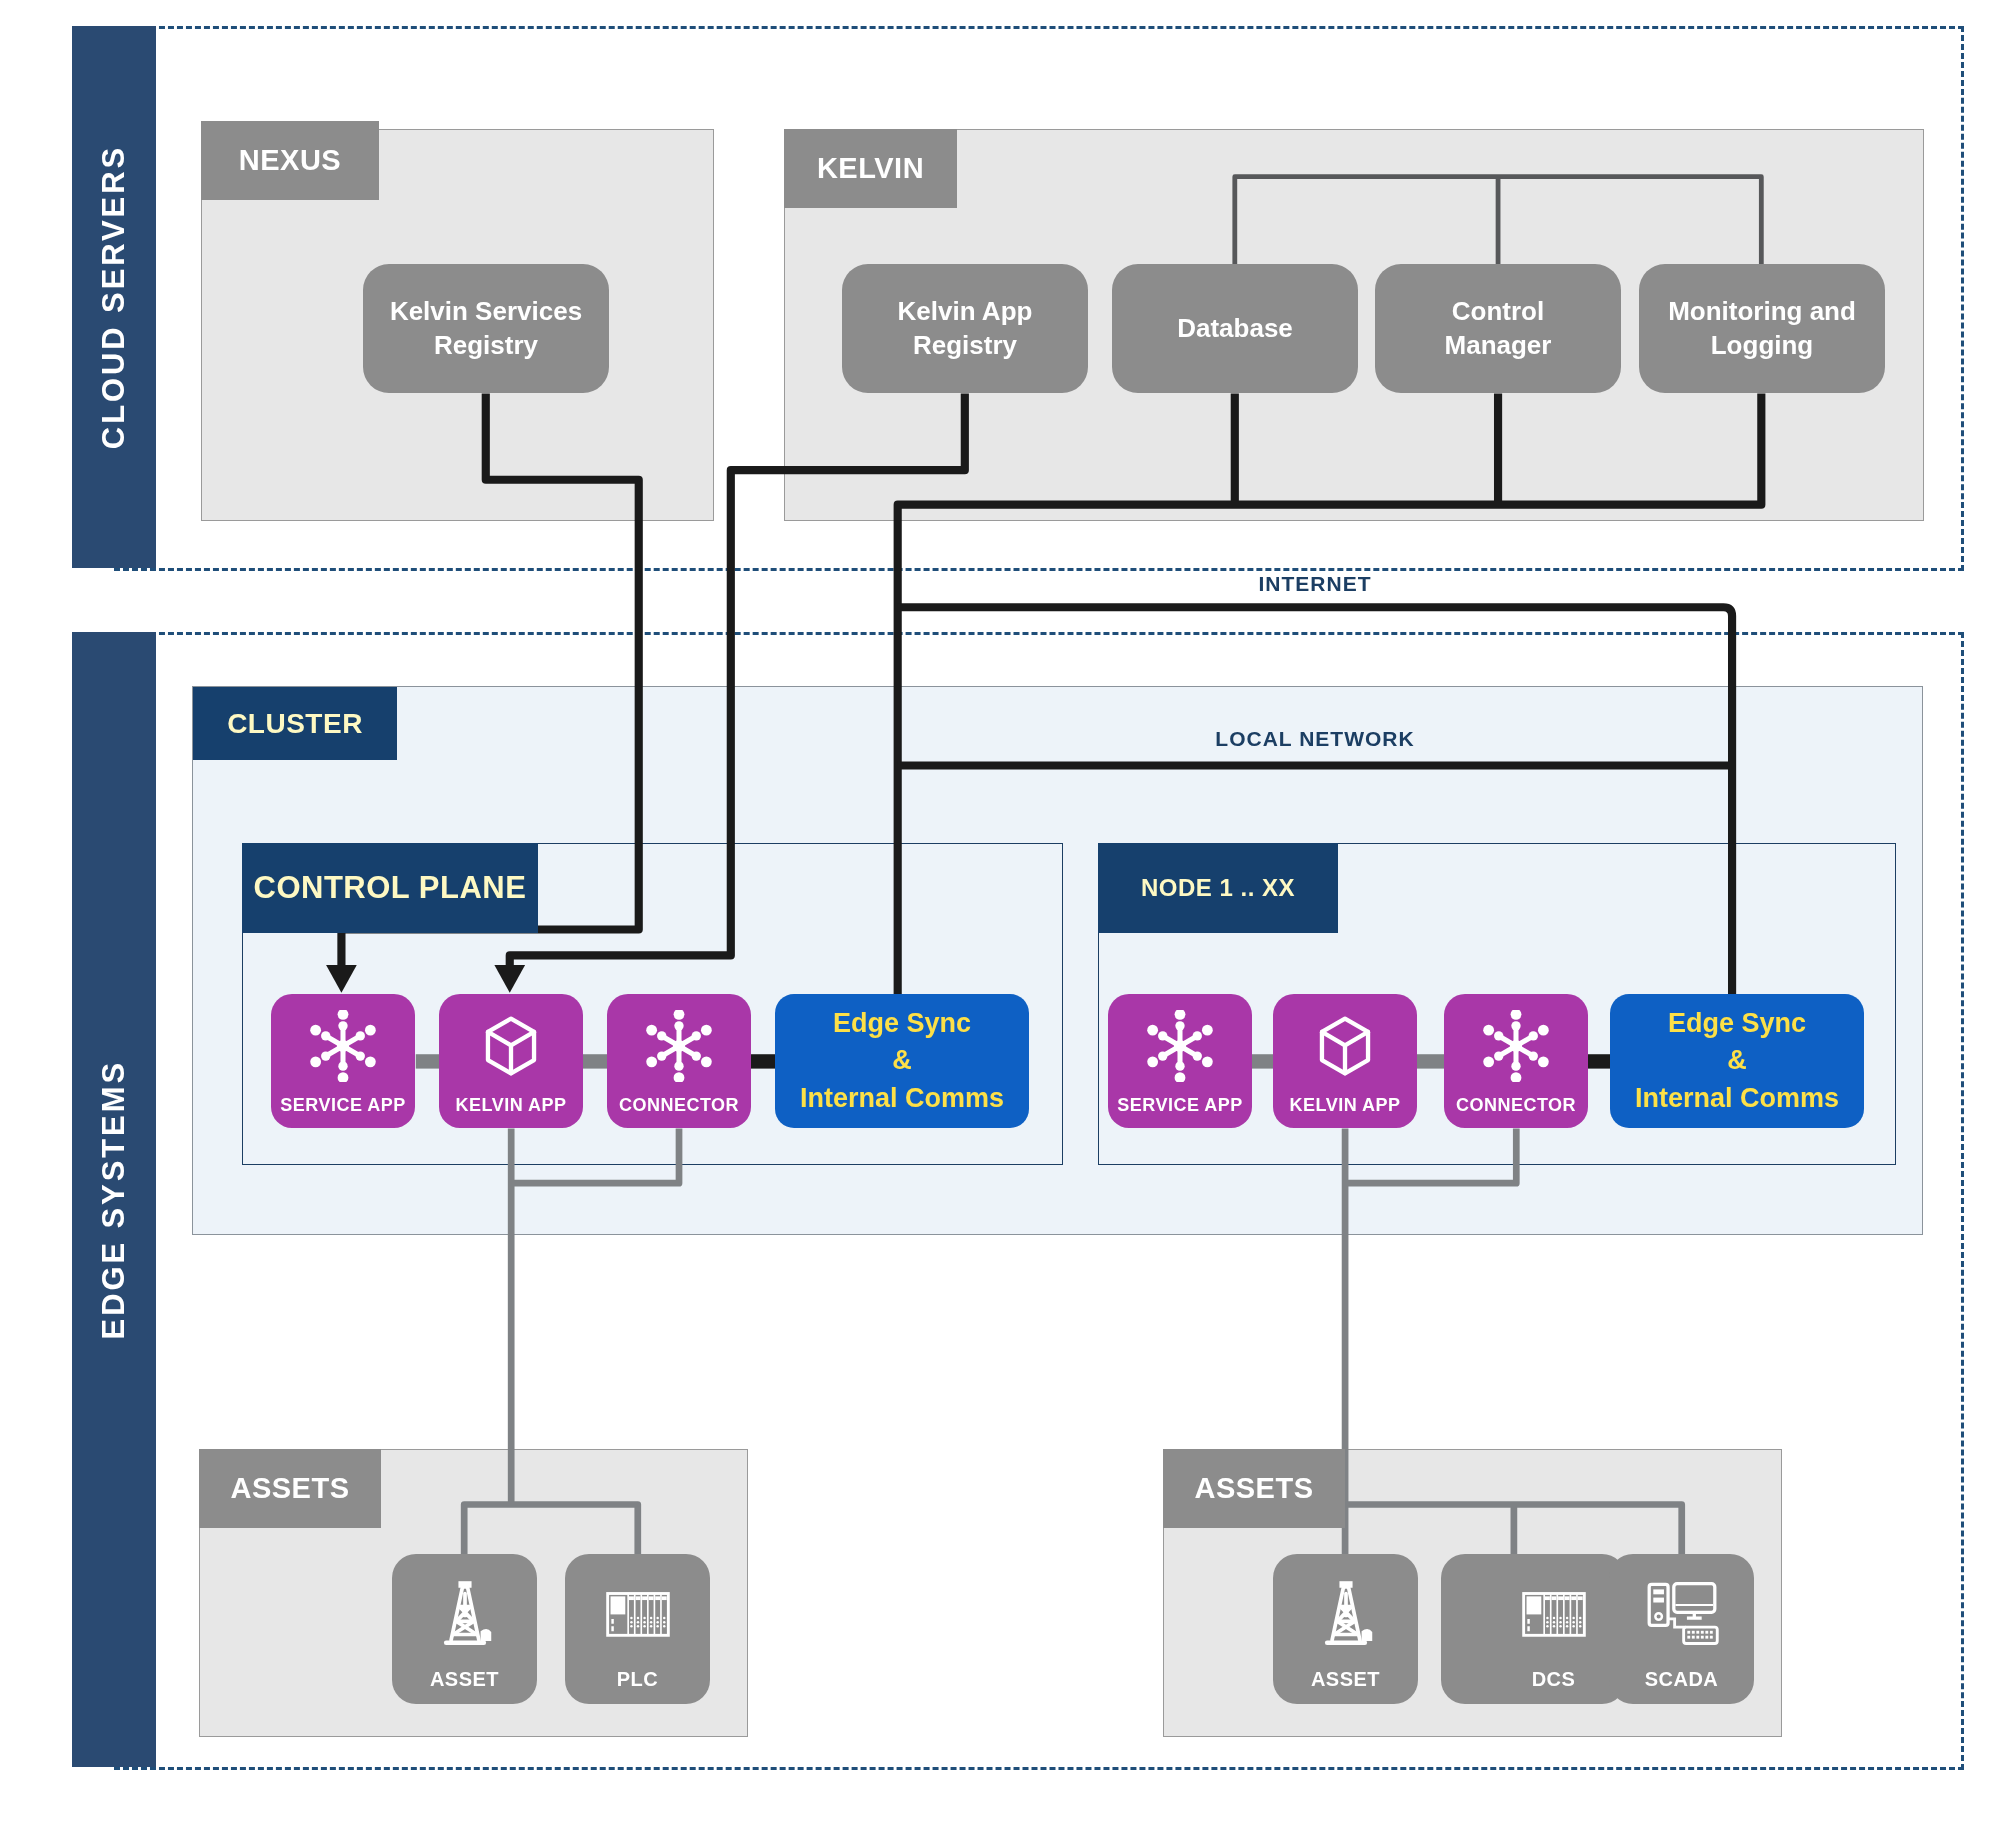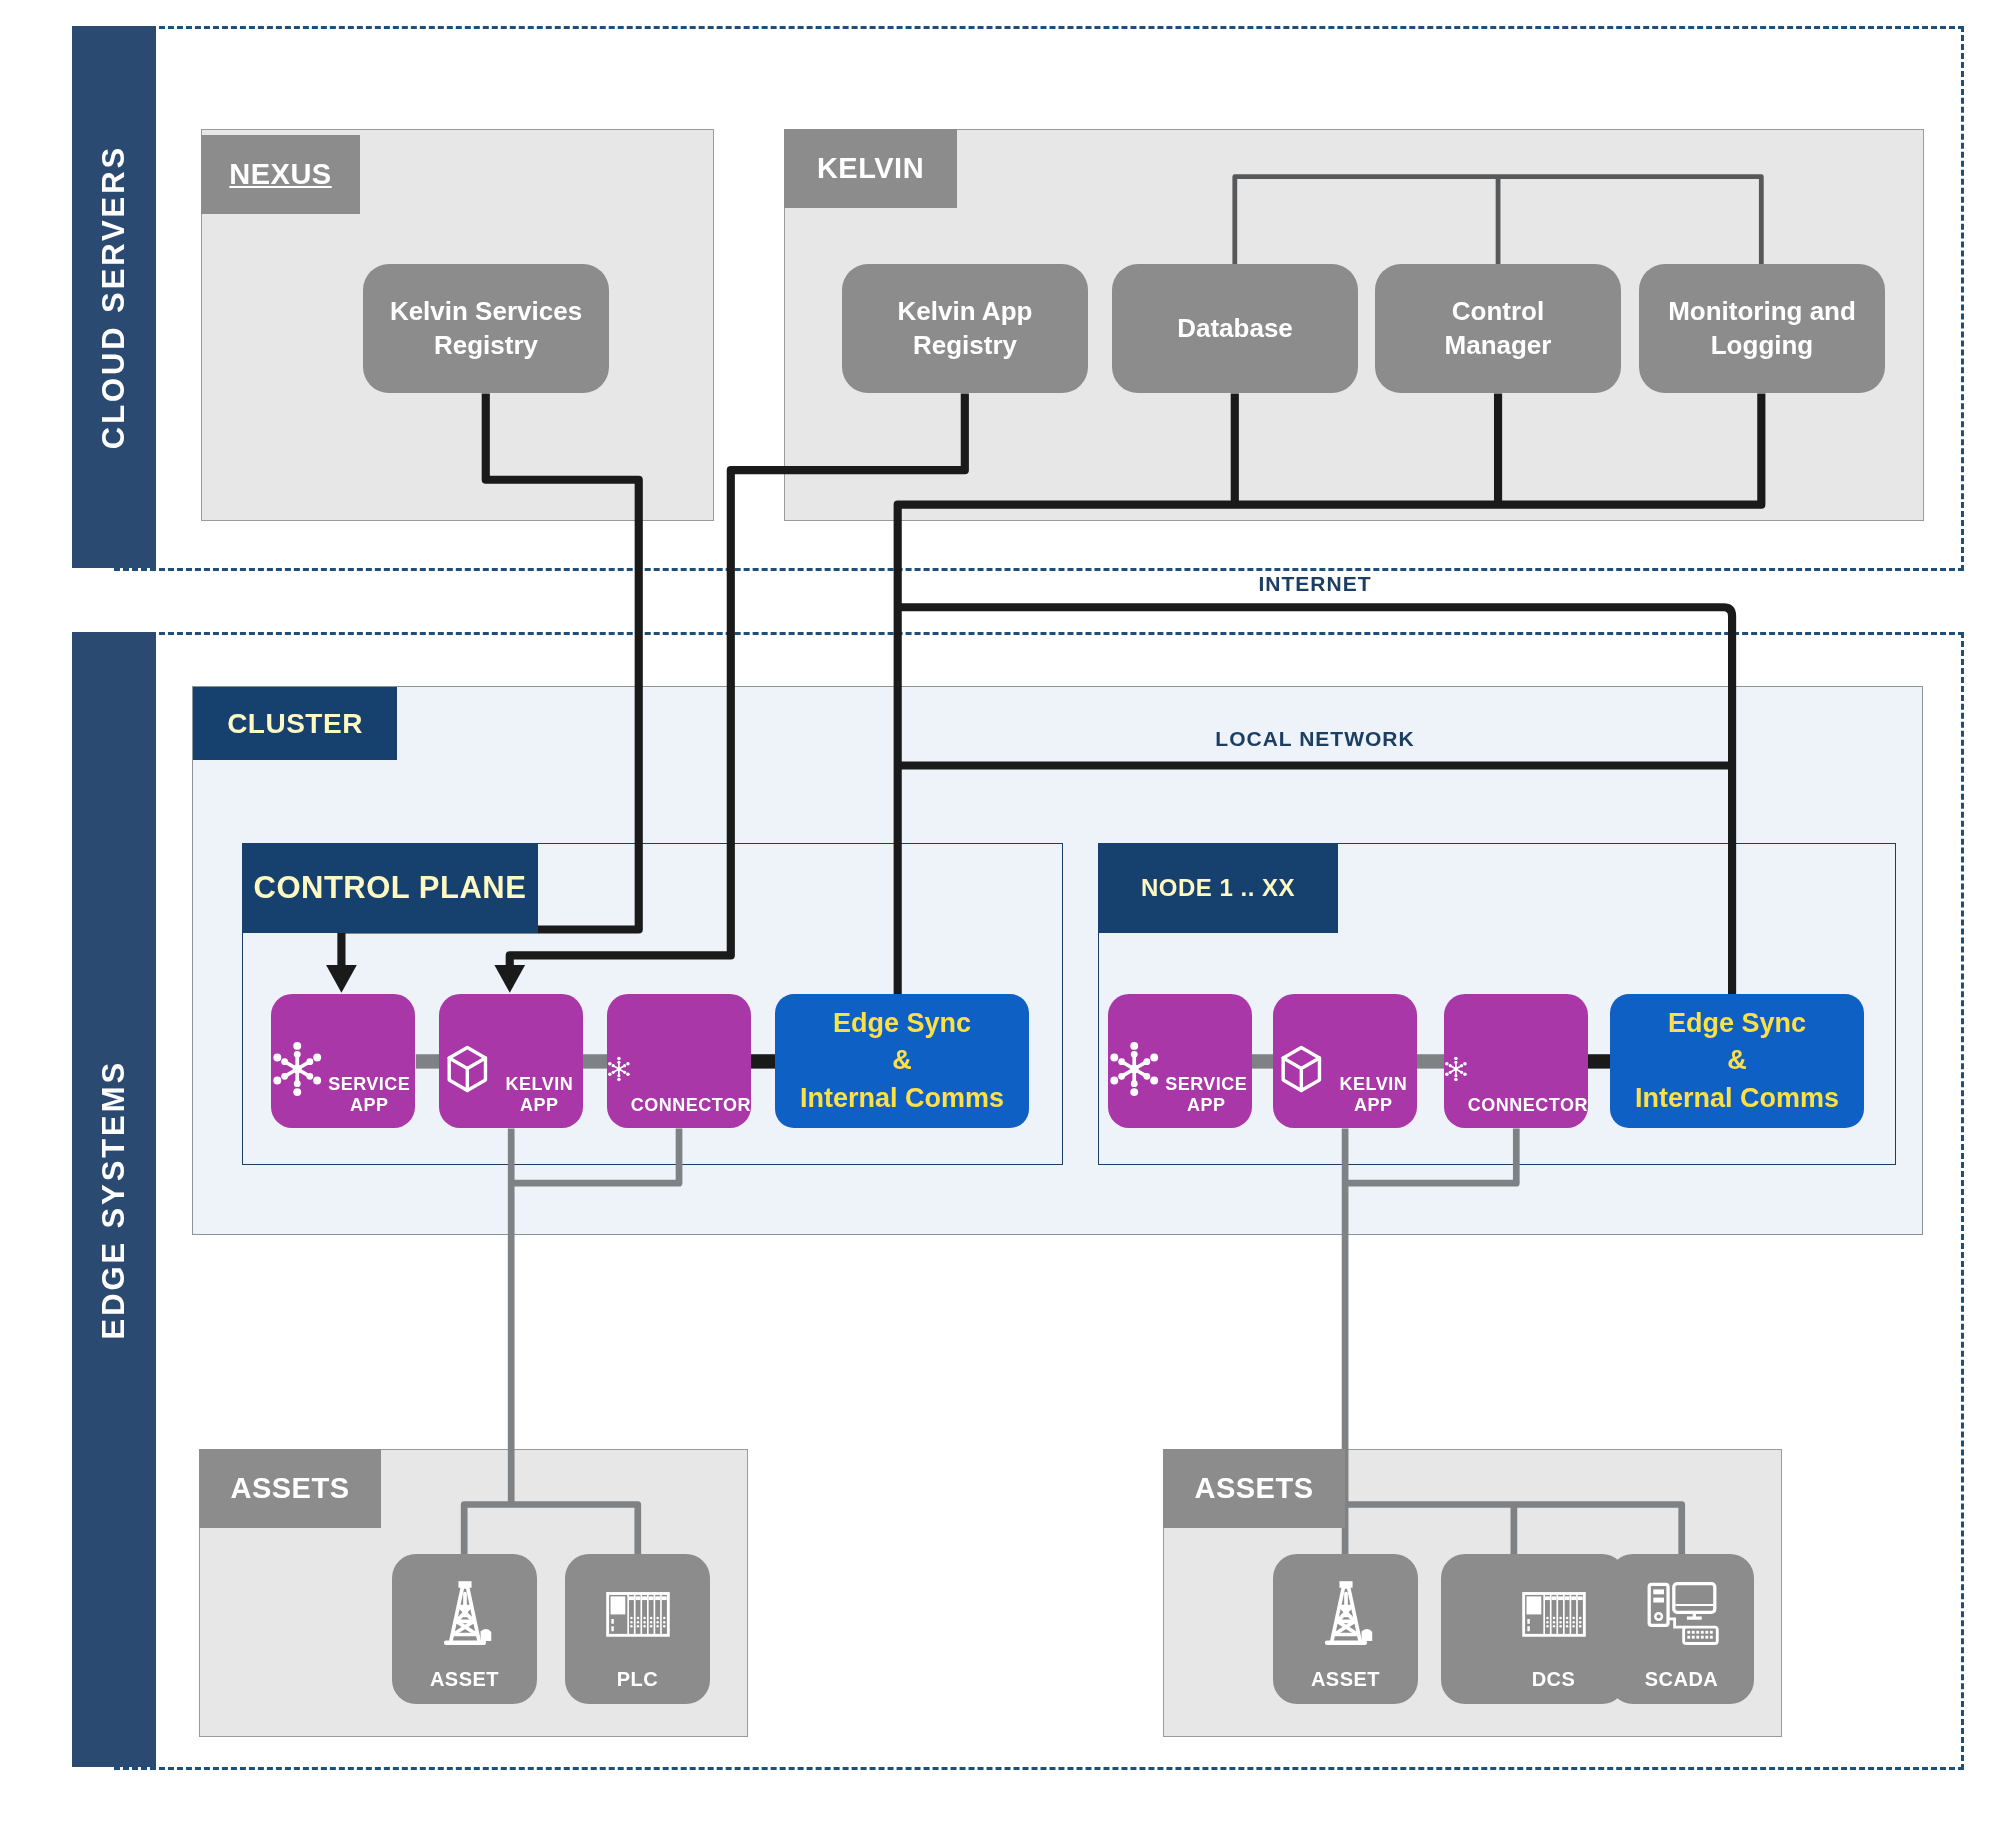--- a/index.html
+++ b/index.html
@@ -24,21 +24,21 @@
   .ntab{background:#16406d;color:#fef9c3;font-weight:bold;
         display:flex;align-items:center;justify-content:center;letter-spacing:0.5px;}
   
   .cluster{background:#edf3f9;border:1.4px solid #8b939b;box-sizing:border-box;}
   .bluepanel{background:#edf3f9;border:1.4px solid #1c3e63;box-sizing:border-box;}
   
   .gbox{background:#8c8c8c;border-radius:26px;color:#fff;font-weight:bold;font-size:26px;
         line-height:1.3;display:flex;align-items:center;justify-content:center;
         text-align:center;padding:0 26px;box-sizing:border-box;}
   
-  .mbox{background:#a937a8;border-radius:21px;display:flex;flex-direction:row;
+  .mbox{background:#a937a8;border-radius:21px;display:flex;flex-direction:column;
         align-items:center;color:#fff;}
   .mbox .icn{width:72px;height:72px;margin-top:16.3px;}
   .mbox .lbl{font-weight:bold;font-size:18px;margin-top:auto;margin-bottom:12.5px;
              letter-spacing:0.5px;text-align:center;}
   
   .ebox{background:#0e60c4;border-radius:19px;color:#fde047;font-weight:bold;font-size:27px;
         display:flex;flex-direction:column;align-items:center;justify-content:center;
         text-align:center;line-height:1.38;}
   
   .abox{background:#8c8c8c;border-radius:24px;display:flex;flex-direction:column;
@@ -212,21 +212,21 @@
 
     <path d="M2608,2213 H2660" stroke="#7f8285" stroke-width="30"></path>
     <path d="M2953,2213 H3015" stroke="#7f8285" stroke-width="30"></path>
     <path d="M3308,2213 H3362" stroke="#1a1a1a" stroke-width="30"></path>
 
     <path d="M1066,2353 V3137 M1416,2353 V2467 H1073 M968,3240 V3137 H1330 V3240" fill="none" stroke="#7f8285" stroke-width="14" stroke-linejoin="round"></path>
 
     <path d="M2805,2353 V3240 M3162,2353 V2467 H2812 M2805,3137 H3507 V3240 M3157,3137 V3240" fill="none" stroke="#7f8285" stroke-width="14" stroke-linejoin="round"></path>
   </svg>
 
-  <div class="abs gtab" style="left:201px;top:135px;width:159px;height:79px;text-decoration:underline;">
+  <div class="abs gtab" style="left:201px;top:121px;width:178px;height:79px;">
     <span>NEXUS</span>
   </div>
   <div class="abs gbox" style="left:363px;top:264px;width:246px;height:129px;">
     <span>Kelvin Services Registry</span>
   </div>
 
   <div class="abs gtab" style="left:784px;top:129px;width:173px;height:79px;">
     <span>KELVIN</span>
   </div>
   <div class="abs gbox" style="left:842px;top:264px;width:246px;height:129px;">

